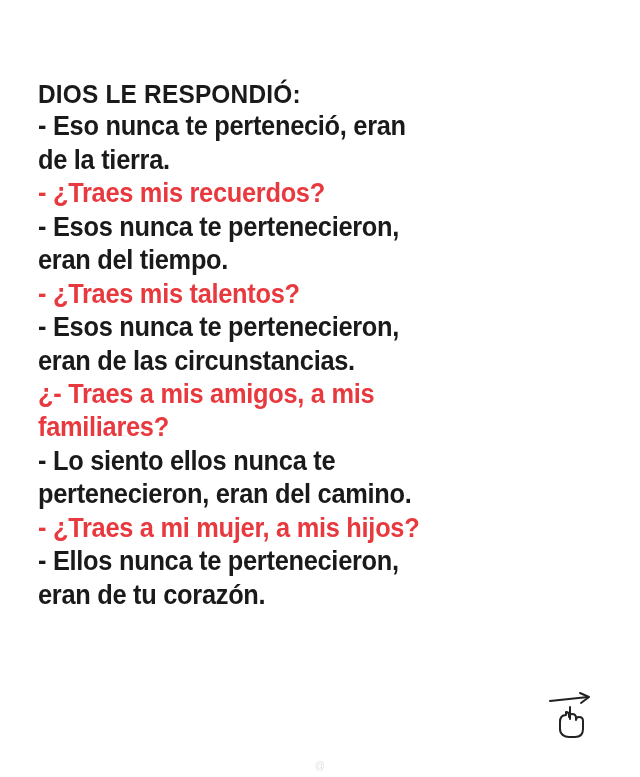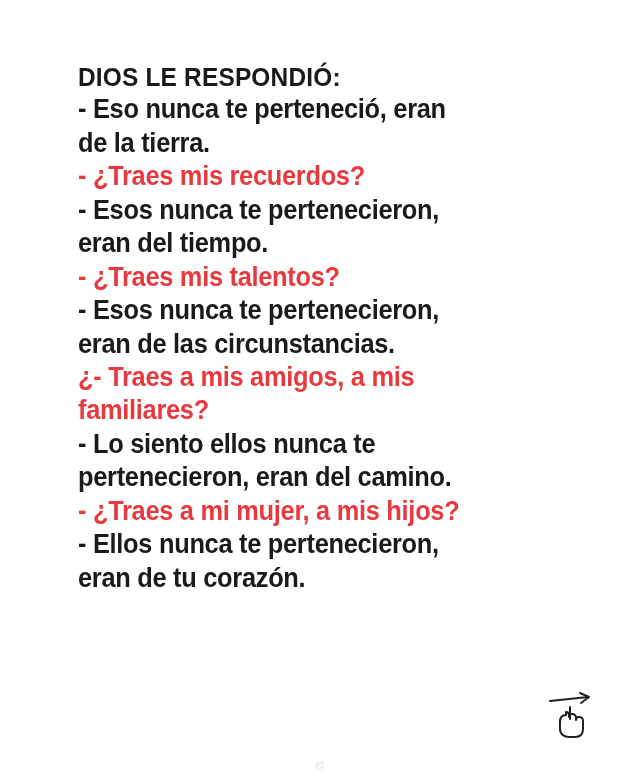--- a/index.html
+++ b/index.html
@@ -15,23 +15,22 @@
     font-family: "Liberation Sans", sans-serif;
   }
   .page {
     position: absolute;
     inset: 0;
     background: #ffffff;
   }
   .text-block {
     position: absolute;
     left: 38px;
-    top: 61px;
+    top: 78px;
     right: 30px;
-    margin-left: 40px;
   }
   .line {
     font-family: "Liberation Sans", sans-serif;
     font-weight: bold;
     font-size: 27px;
     line-height: 1.24;
     letter-spacing: -0.3px;
     color: #1a1a1a;
     white-space: pre-wrap;
     transform: scaleX(0.94);

